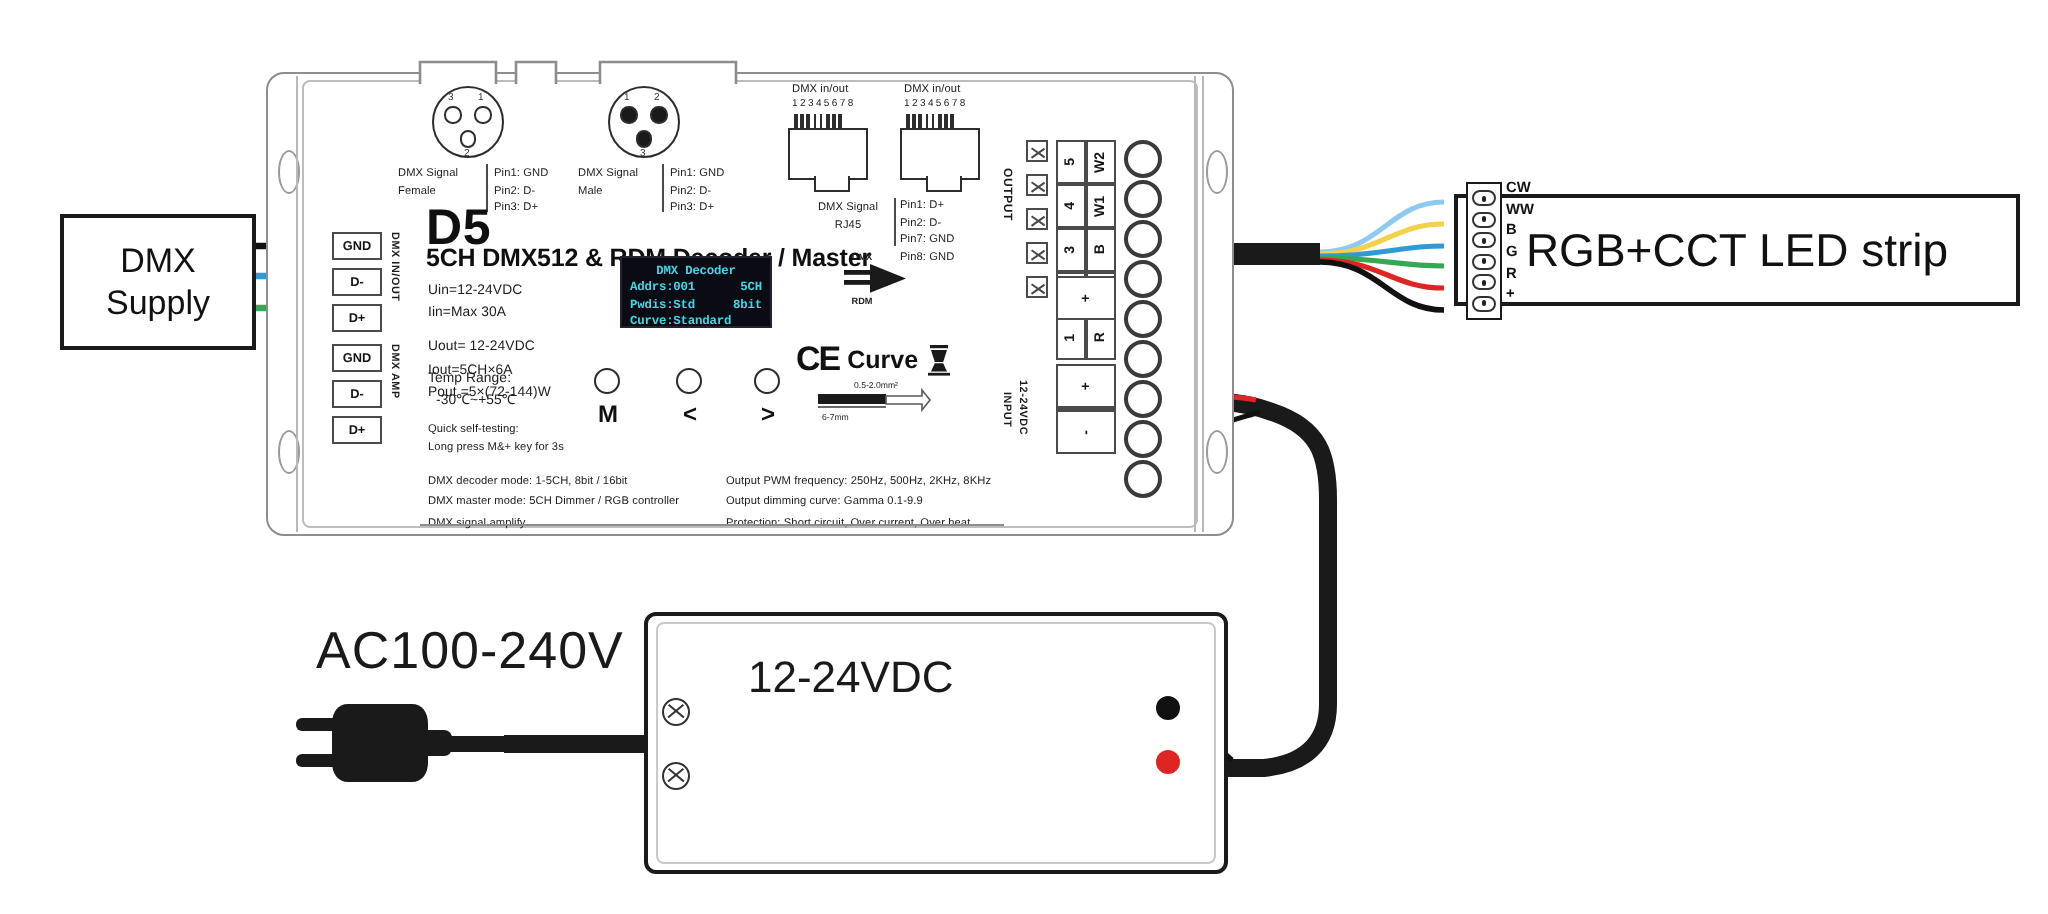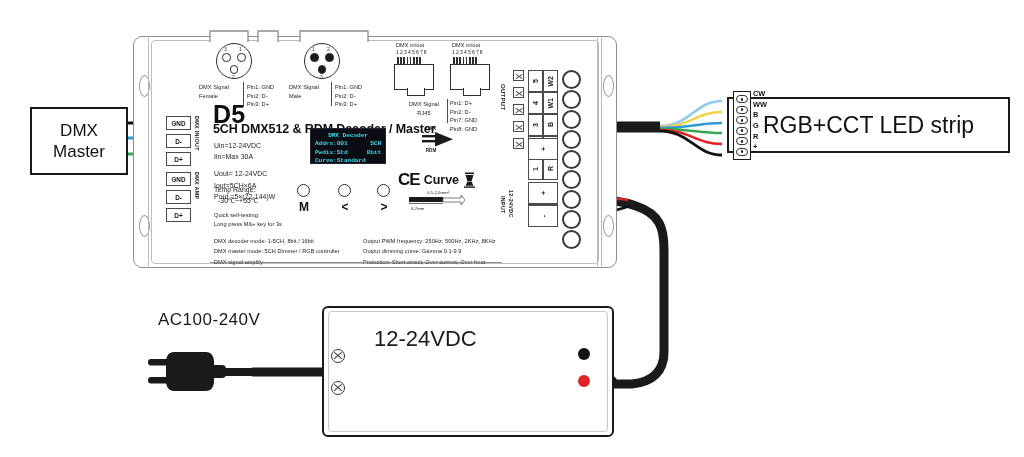--- a/index.html
+++ b/index.html
@@ -185,21 +185,21 @@
   }
   .psu-screw::before,.psu-screw::after{
     content:""; position:absolute; left:1px; top:5.4px;
     width:10px; height:1.4px; background:#333;
   }
   .psu-screw::before{ transform:rotate(40deg);} .psu-screw::after{ transform:rotate(-40deg);}
 
   .term-dot { width:12px; height:12px; border-radius:50%; }
 
   
-  #ac-label { left:158px; top:310px; font-size:17px; color:#1a1a1a; letter-spacing:.5px;}
+  #ac-label { left:158px; top:310px; font-size:26px; color:#1a1a1a; letter-spacing:.5px;}
   #plug { left:148px; top:344px; width:120px; height:56px;}
 
   svg { overflow: visible; display:block; }
 </style>
 </head>
 <body>
 
 <div id="stage">
 
   <svg id="wires-back" style="left:0;top:0;width:1024px;height:457px;">
@@ -230,21 +230,21 @@
     <path d="M614,386 C600,388 594,384 588,381" stroke="#e02424" stroke-width="2.6" fill="none"></path>
     <path d="M616,380 C606,372 600,360 590,355" stroke="#111111" stroke-width="2.6" fill="none"></path>
 
     <path d="M252,372 L430,372" stroke="#1a1a1a" stroke-width="9" fill="none"></path>
     <path d="M430,371 C450,371 448,356 466,356" stroke="#111111" stroke-width="2.6" fill="none"></path>
     <path d="M430,374 C452,374 450,388 466,388" stroke="#e02424" stroke-width="2.6" fill="none"></path>
   </svg>
 
   <div id="dmx-master" class="box-outline ctr-txt">
     <div>DMX</div>
-    <div>Master</div>
+    <div>Supply</div>
   </div>
 
   <div id="decoder-body"></div>
   <div id="decoder-inner"></div>
 
   <div class="mount-hole" style="left:139px;top:75px;"></div>
   <div class="mount-hole" style="left:139px;top:215px;"></div>
   <div class="mount-hole" style="left:603px;top:75px;"></div>
   <div class="mount-hole" style="left:603px;top:215px;"></div>
   <div class="v-rail" style="left:148px;top:38px;height:228px;"></div>

